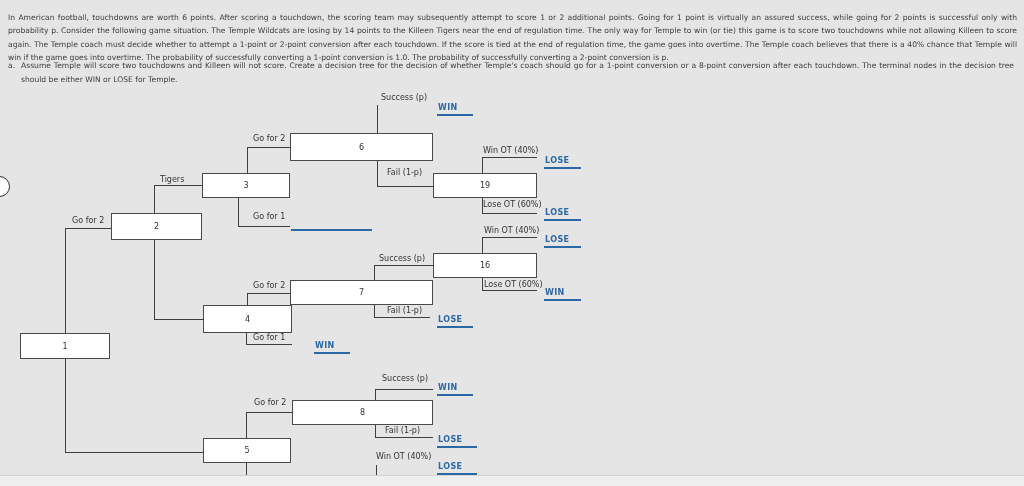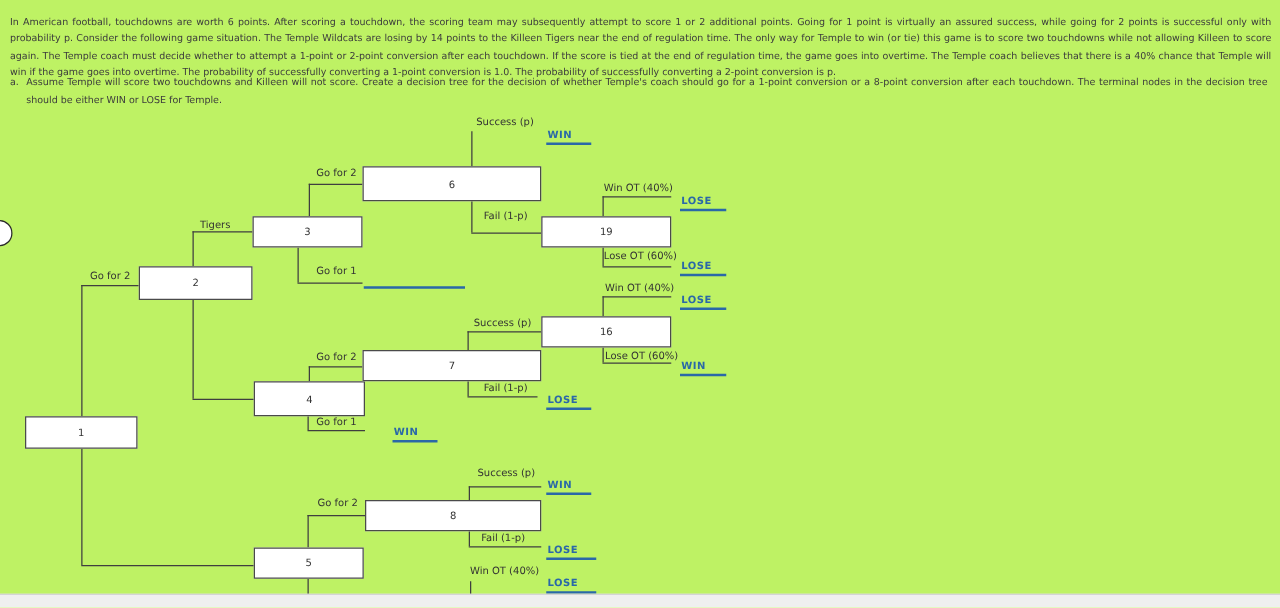--- a/index.html
+++ b/index.html
@@ -1,16 +1,16 @@
 <!DOCTYPE html>
 <html style="--blue: #2a68a8;"><head>
 <meta charset="utf-8">
 <style>
   html,body{margin:0;padding:0;background:#fff;}
-  #screen{position:relative;width:1024px;height:486px;overflow:hidden;background:#bef264;
+  #screen{position:relative;width:1024px;height:486px;overflow:hidden;background:#e5e5e5;
           font-family:"DejaVu Sans","Liberation Sans",sans-serif;color:#3c3c3c;}
   .intro{position:absolute;left:8px;top:3px;width:1009px;font-size:7.6px;line-height:13.6px;
          text-align:justify;color:#3c3c3c;}
   .parta{position:absolute;left:8px;top:59px;width:1006px;display:flex;font-size:7.6px;line-height:13.6px;}
   .parta .lbl{width:13px;flex:0 0 13px;}
   .parta .txt{flex:1;text-align:justify;}
   .box{position:absolute;border:1px solid #4a4a4a;background:#fff;display:flex;align-items:center;
        justify-content:center;font-size:8px;color:#333;box-sizing:border-box;}
   .seg{position:absolute;background:#3f3f3f;}
   .blabel{position:absolute;font-size:8px;color:#333;white-space:nowrap;}

